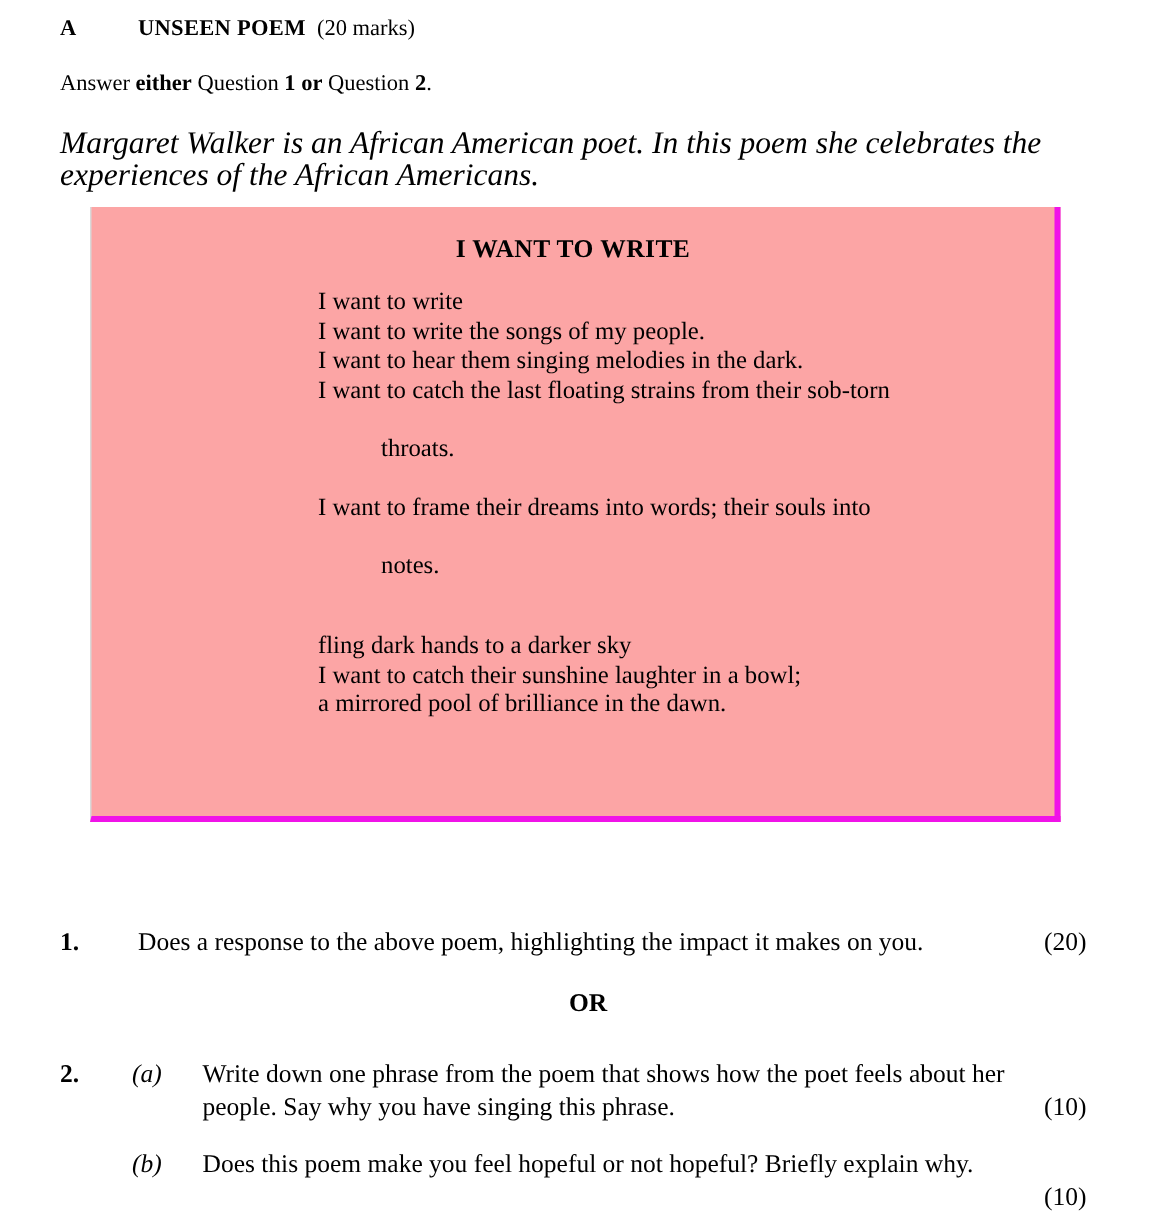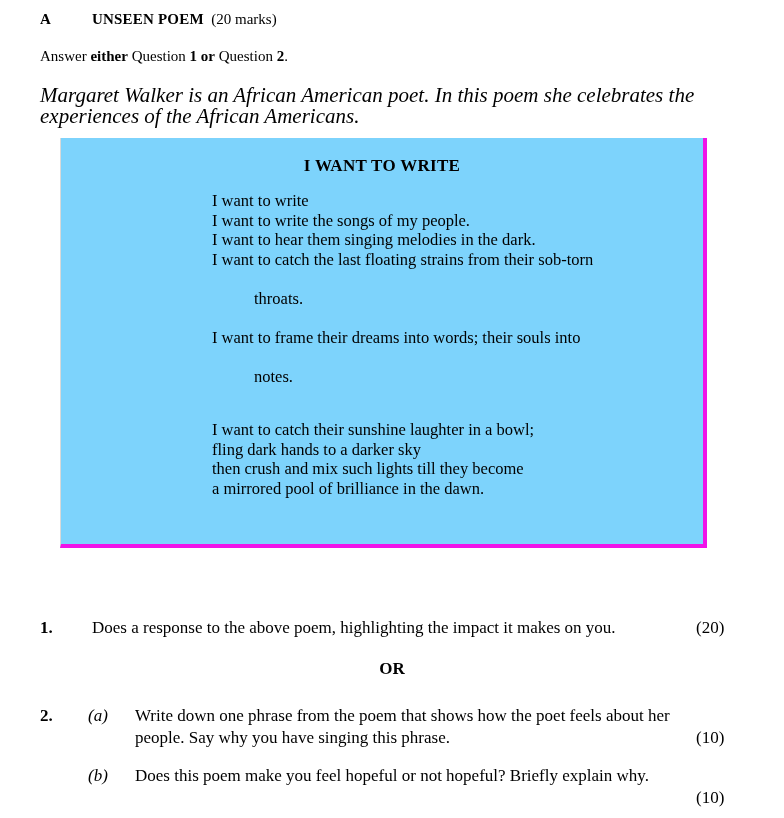--- a/index.html
+++ b/index.html
@@ -61,21 +61,21 @@
     font-style: italic;
   }
 
   
   .poem-box {
     position: absolute;
     left: 60px;
     top: 138px;
     width: 642px;
     height: 406px;
-    background: #7dd3fc;
+    background: #fca5a5;
     border-left: 1px solid #d9d9d9;
     border-right: 4px solid #f013e8;
     border-bottom: 4px solid #f013e8;
     border-top: 0;
     box-sizing: content-box;
   }
   .poem-title {
     text-align: center;
     font-weight: bold;
     font-size: 17px;
@@ -164,23 +164,22 @@
       <div class="ln">I want to write the songs of my people.</div>
       <div class="ln">I want to hear them singing melodies in the dark.</div>
       <div class="ln">I want to catch the last floating strains from their sob-torn</div>
       <div class="gap-s"></div>
       <div class="ln indent">throats.</div>
       <div class="gap-s"></div>
       <div class="ln">I want to frame their dreams into words; their souls into</div>
       <div class="gap-s"></div>
       <div class="ln indent">notes.</div>
       <div class="gap-l"></div>
+      <div class="ln">fling dark hands to a darker sky</div>
       <div class="ln">I want to catch their sunshine laughter in a bowl;</div>
-      <div class="ln">fling dark hands to a darker sky</div>
-      <div class="ln">then crush and mix such lights till they become</div>
       <div class="ln">a mirrored pool of brilliance in the dawn.</div>
     </div>
 </div>
 
 <div class="q-row q-num" id="q1-num">1.</div>
 <div class="q-row q-text" id="q1-text">Does a response to the above poem, highlighting the impact it makes on you.</div>
 <div class="q-row q-marks" id="q1-marks">(20)</div>
 
 <div class="or-divider">OR</div>
 

